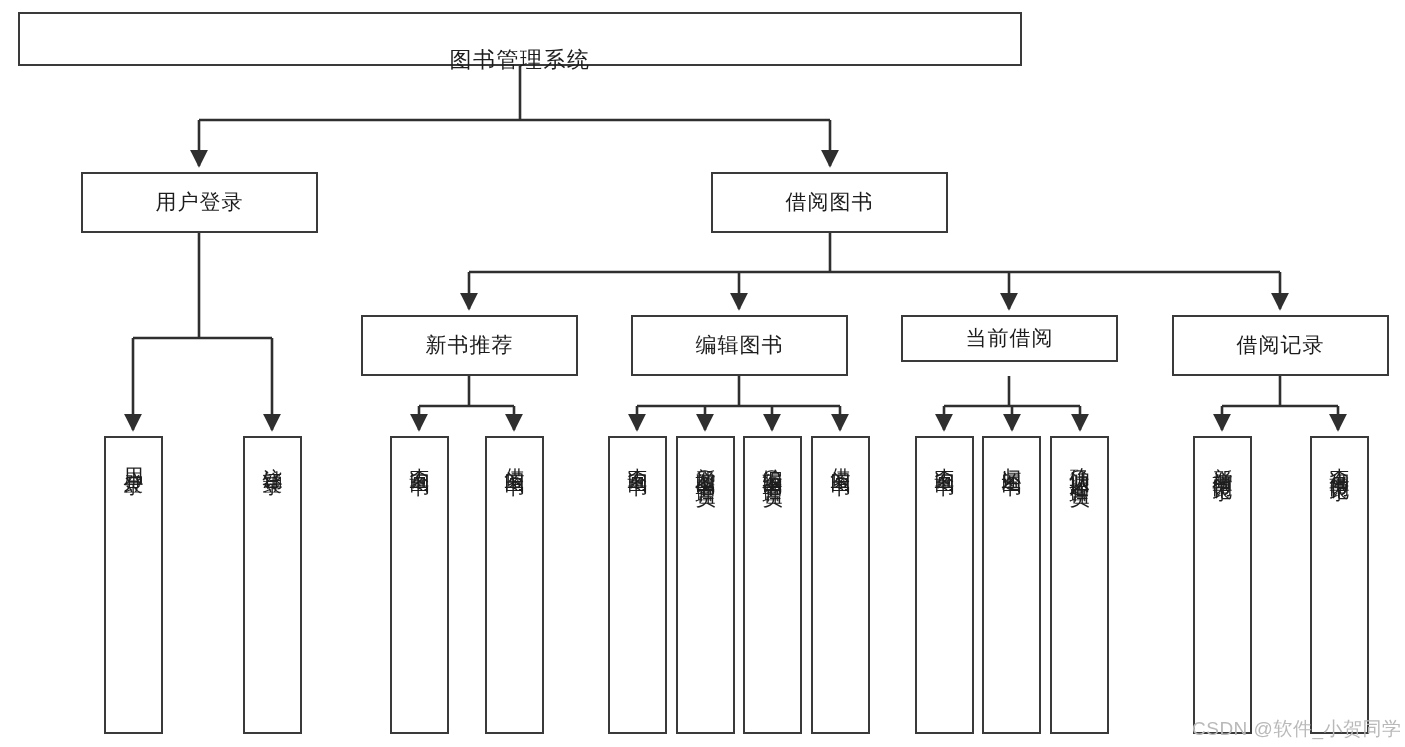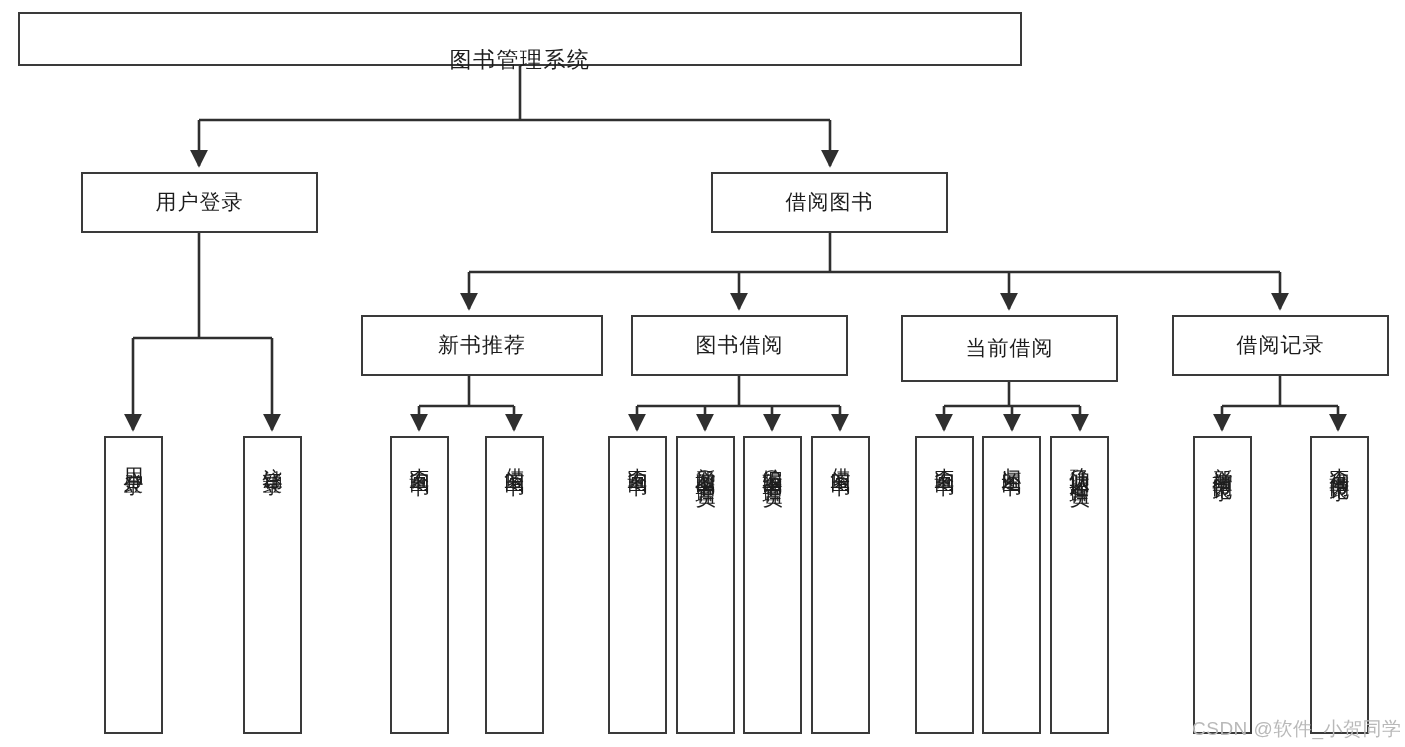--- a/index.html
+++ b/index.html
@@ -122,27 +122,27 @@
     <span class="lbl">图书管理系统</span>
   </div>
 
   <div class="node horiz" style="left:81px; top:172px; width:237px; height:61px;">
     <span class="lbl">用户登录</span>
   </div>
   <div class="node horiz" style="left:711px; top:172px; width:237px; height:61px;">
     <span class="lbl">借阅图书</span>
   </div>
 
-  <div class="node horiz" style="left:361px; top:315px; width:242px; height:61px;">
+  <div class="node horiz" style="left:361px; top:315px; width:217px; height:61px;">
     <span class="lbl">新书推荐</span>
   </div>
   <div class="node horiz" style="left:631px; top:315px; width:217px; height:61px;">
-    <span class="lbl">图书借阅</span>
+    <span class="lbl">编辑图书</span>
   </div>
-  <div class="node horiz" style="left:901px; top:315px; width:217px; height:67px;">
+  <div class="node horiz" style="left:901px; top:315px; width:217px; height:47px;">
     <span class="lbl">当前借阅</span>
   </div>
   <div class="node horiz" style="left:1172px; top:315px; width:217px; height:61px;justify-content:center;">
     <span class="lbl">借阅记录</span>
   </div>
 
   <div class="node vert" style="left:104px; top:436px; width:59px; height:298px;">
     <span class="lbl">用户登录</span>
   </div>
   <div class="node vert" style="left:243px; top:436px; width:59px; height:298px;">

